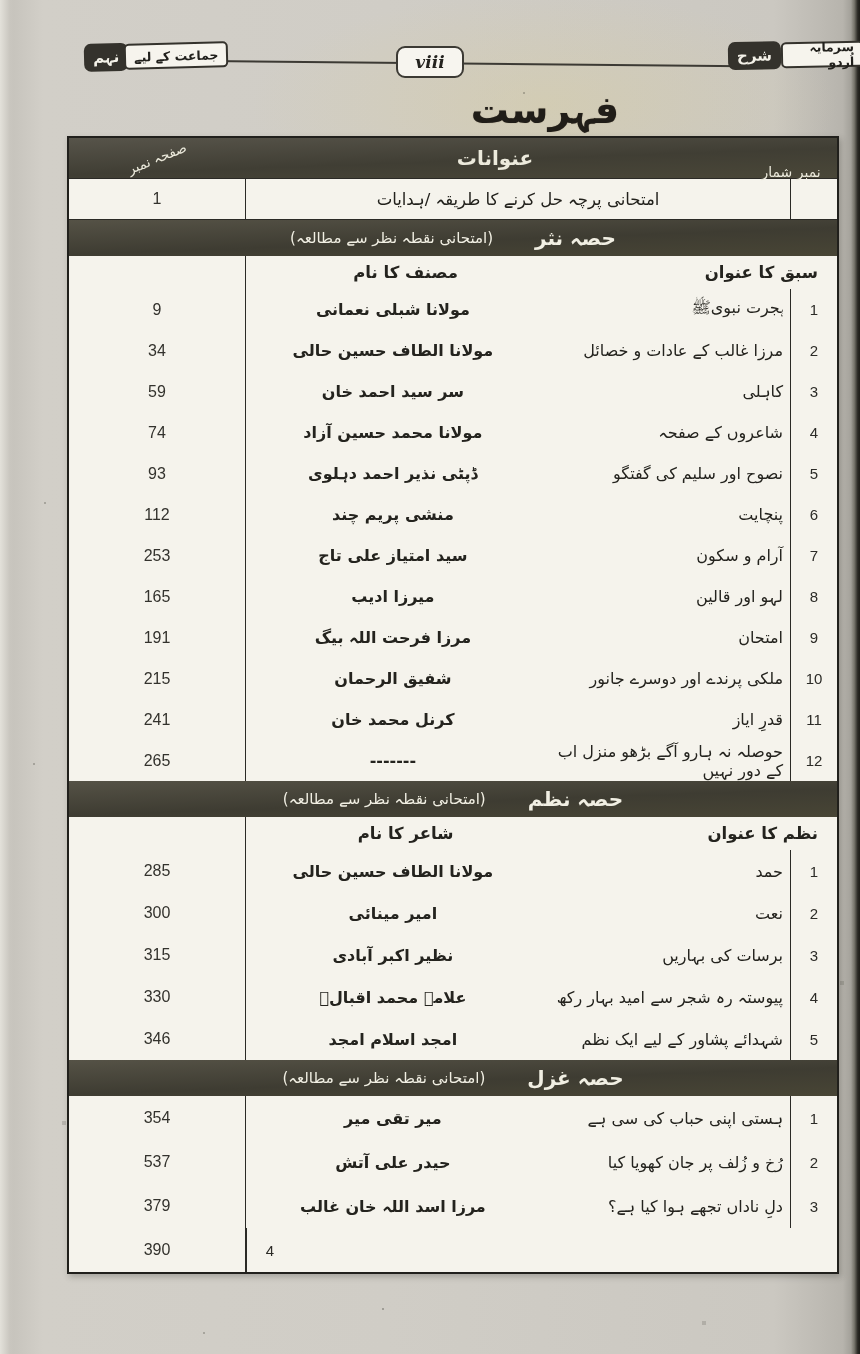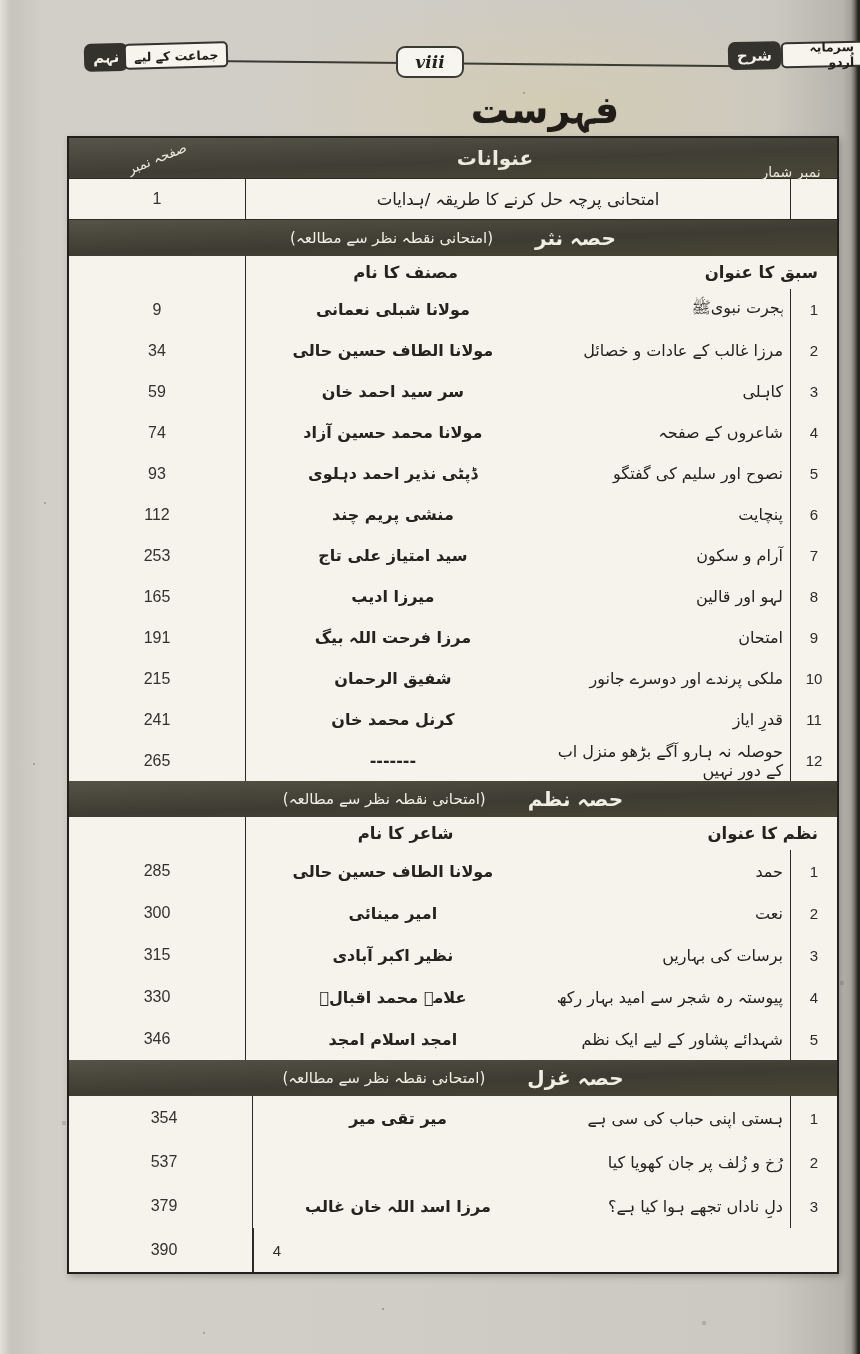--- a/index.html
+++ b/index.html
@@ -66,21 +66,21 @@
   .cell-mid{flex:1;display:flex;align-items:center;min-width:0;}
   .mid-center{flex:1;text-align:center;direction:rtl;font-size:16.5px;color:#22211c;}
   .mid-author{width:54%;text-align:center;direction:rtl;font-size:16px;color:#24231e;font-weight:bold;}
   .mid-title{flex:1;text-align:right;direction:rtl;font-size:16px;color:#24231e;
     padding-right:7px;padding-left:4px;}
   .subhead{height:33px;}
   .subhead .mid-author,.subhead .mid-title{font-weight:bold;font-size:16.5px;}
   .subhead .mid-title{padding-right:19px;}
   .data.sec0{height:41px;}
   .data.sec1{height:42px;}
-  .data.sec2{height:44px;margin-left:7px;}
+  .data.sec2{height:44px;}
 
   .band{height:36px;display:flex;align-items:center;justify-content:center;gap:42px;
     direction:rtl;color:#f1efe3;background:linear-gradient(178deg,#555246,#3e3c32 55%,#484535);}
   .band-title{font-size:20px;font-weight:bold;}
   .band-note{font-size:15px;}
 </style>
 </head>
 <body>
 
 <div class="edge-left"></div>
@@ -288,20 +288,21 @@
         <div class="cell-page">354</div>
         <div class="cell-mid">
           <div class="mid-author">میر تقی میر</div>
           <div class="mid-title">ہستی اپنی حباب کی سی ہے</div>
         </div>
         <div class="cell-serial">1</div>
       </div>
       <div class="row data sec2">
         <div class="cell-page">537</div>
         <div class="cell-mid">
+          <div class="mid-author">حیدر علی آتش</div>
           <div class="mid-title">رُخ و زُلف پر جان کھویا کیا</div>
         </div>
         <div class="cell-serial">2</div>
       </div>
       <div class="row data sec2">
         <div class="cell-page">379</div>
         <div class="cell-mid">
           <div class="mid-author">مرزا اسد اللہ خان غالب</div>
           <div class="mid-title">دلِ ناداں تجھے ہوا کیا ہے؟</div>
         </div>

